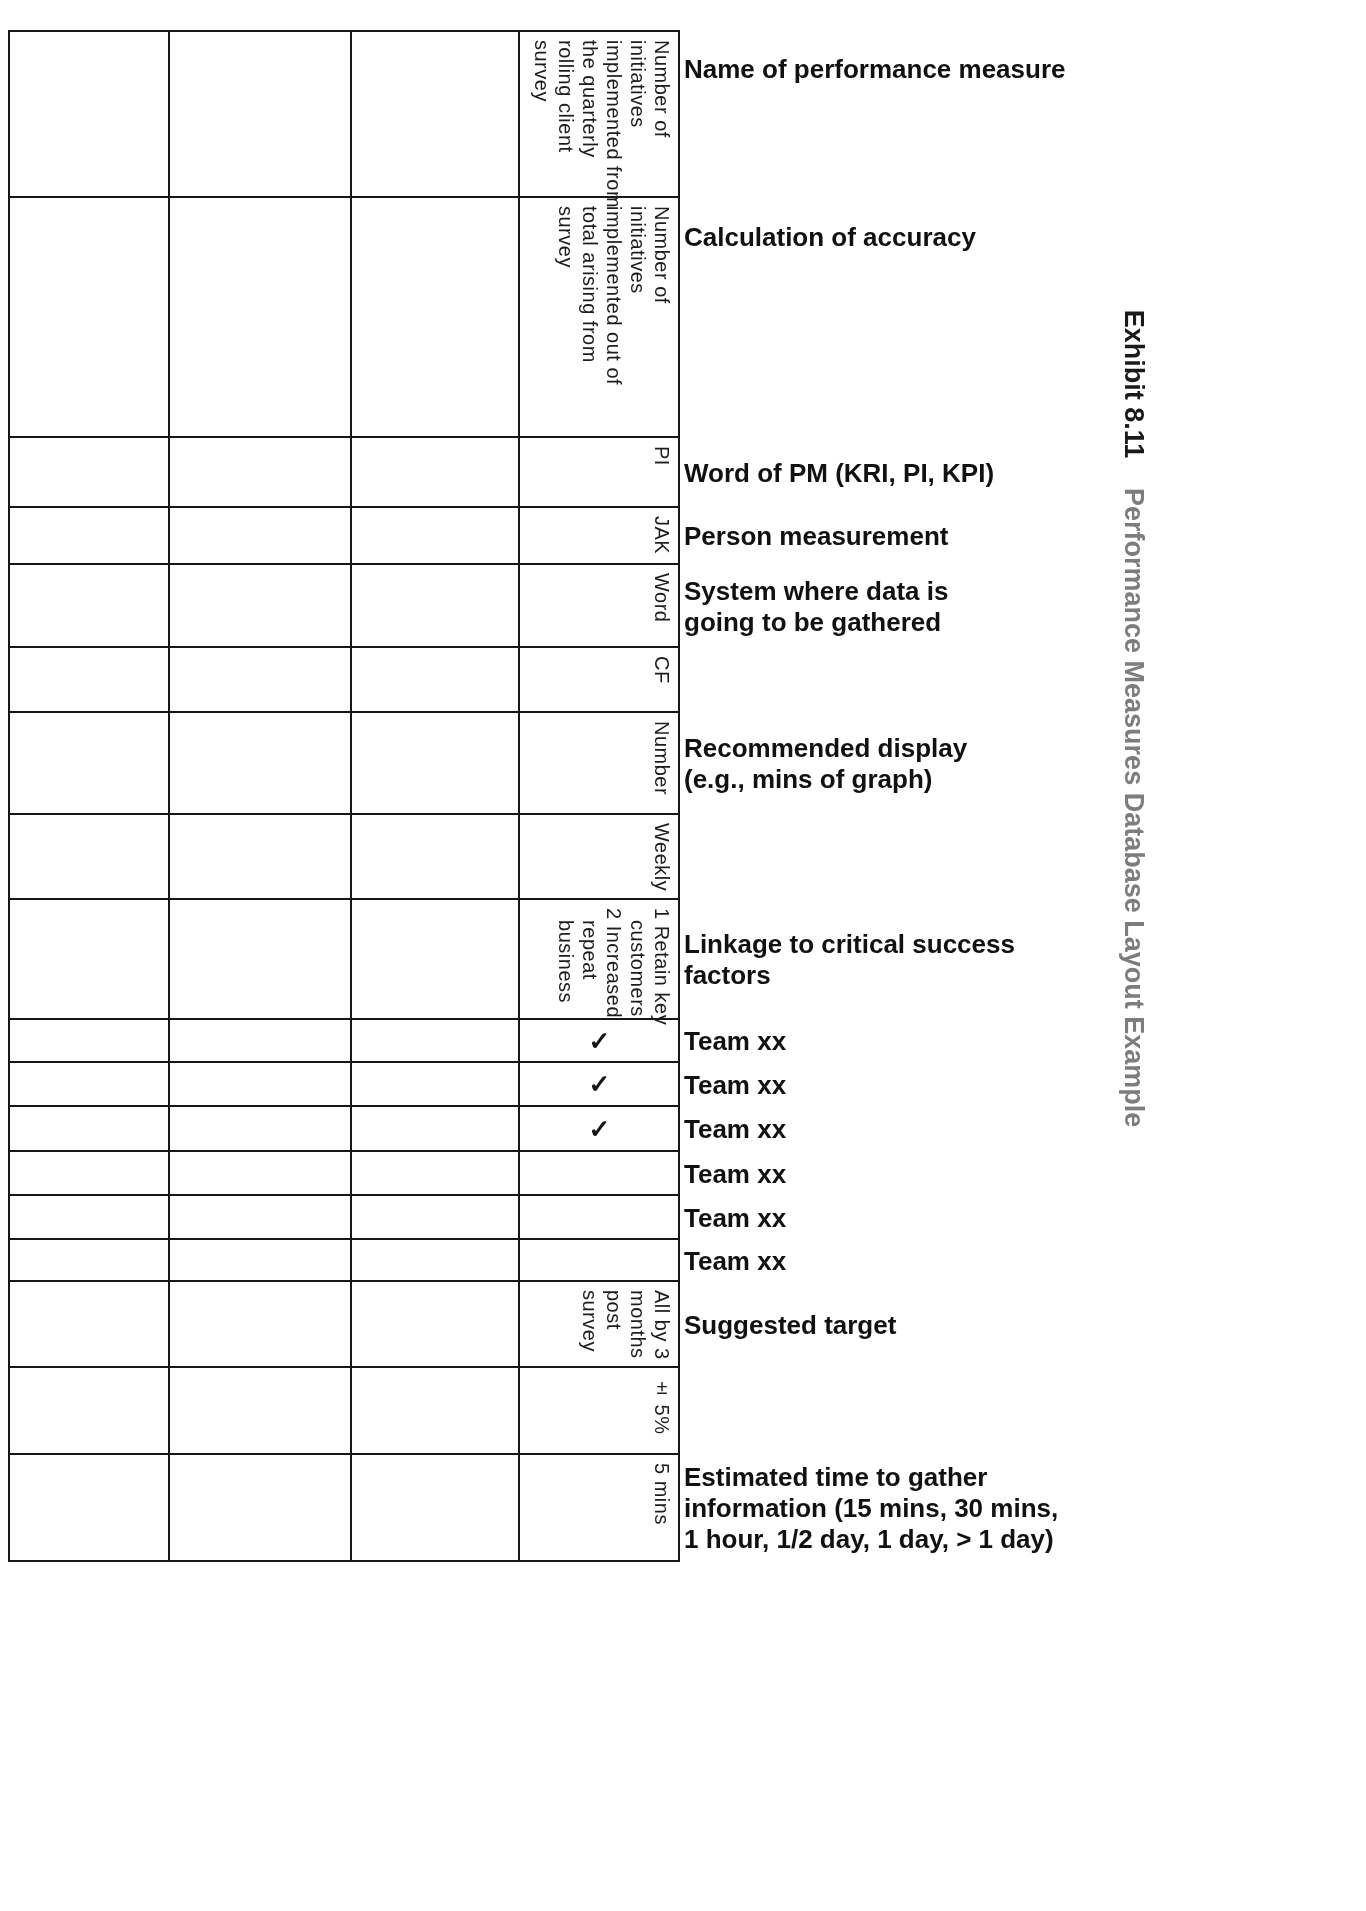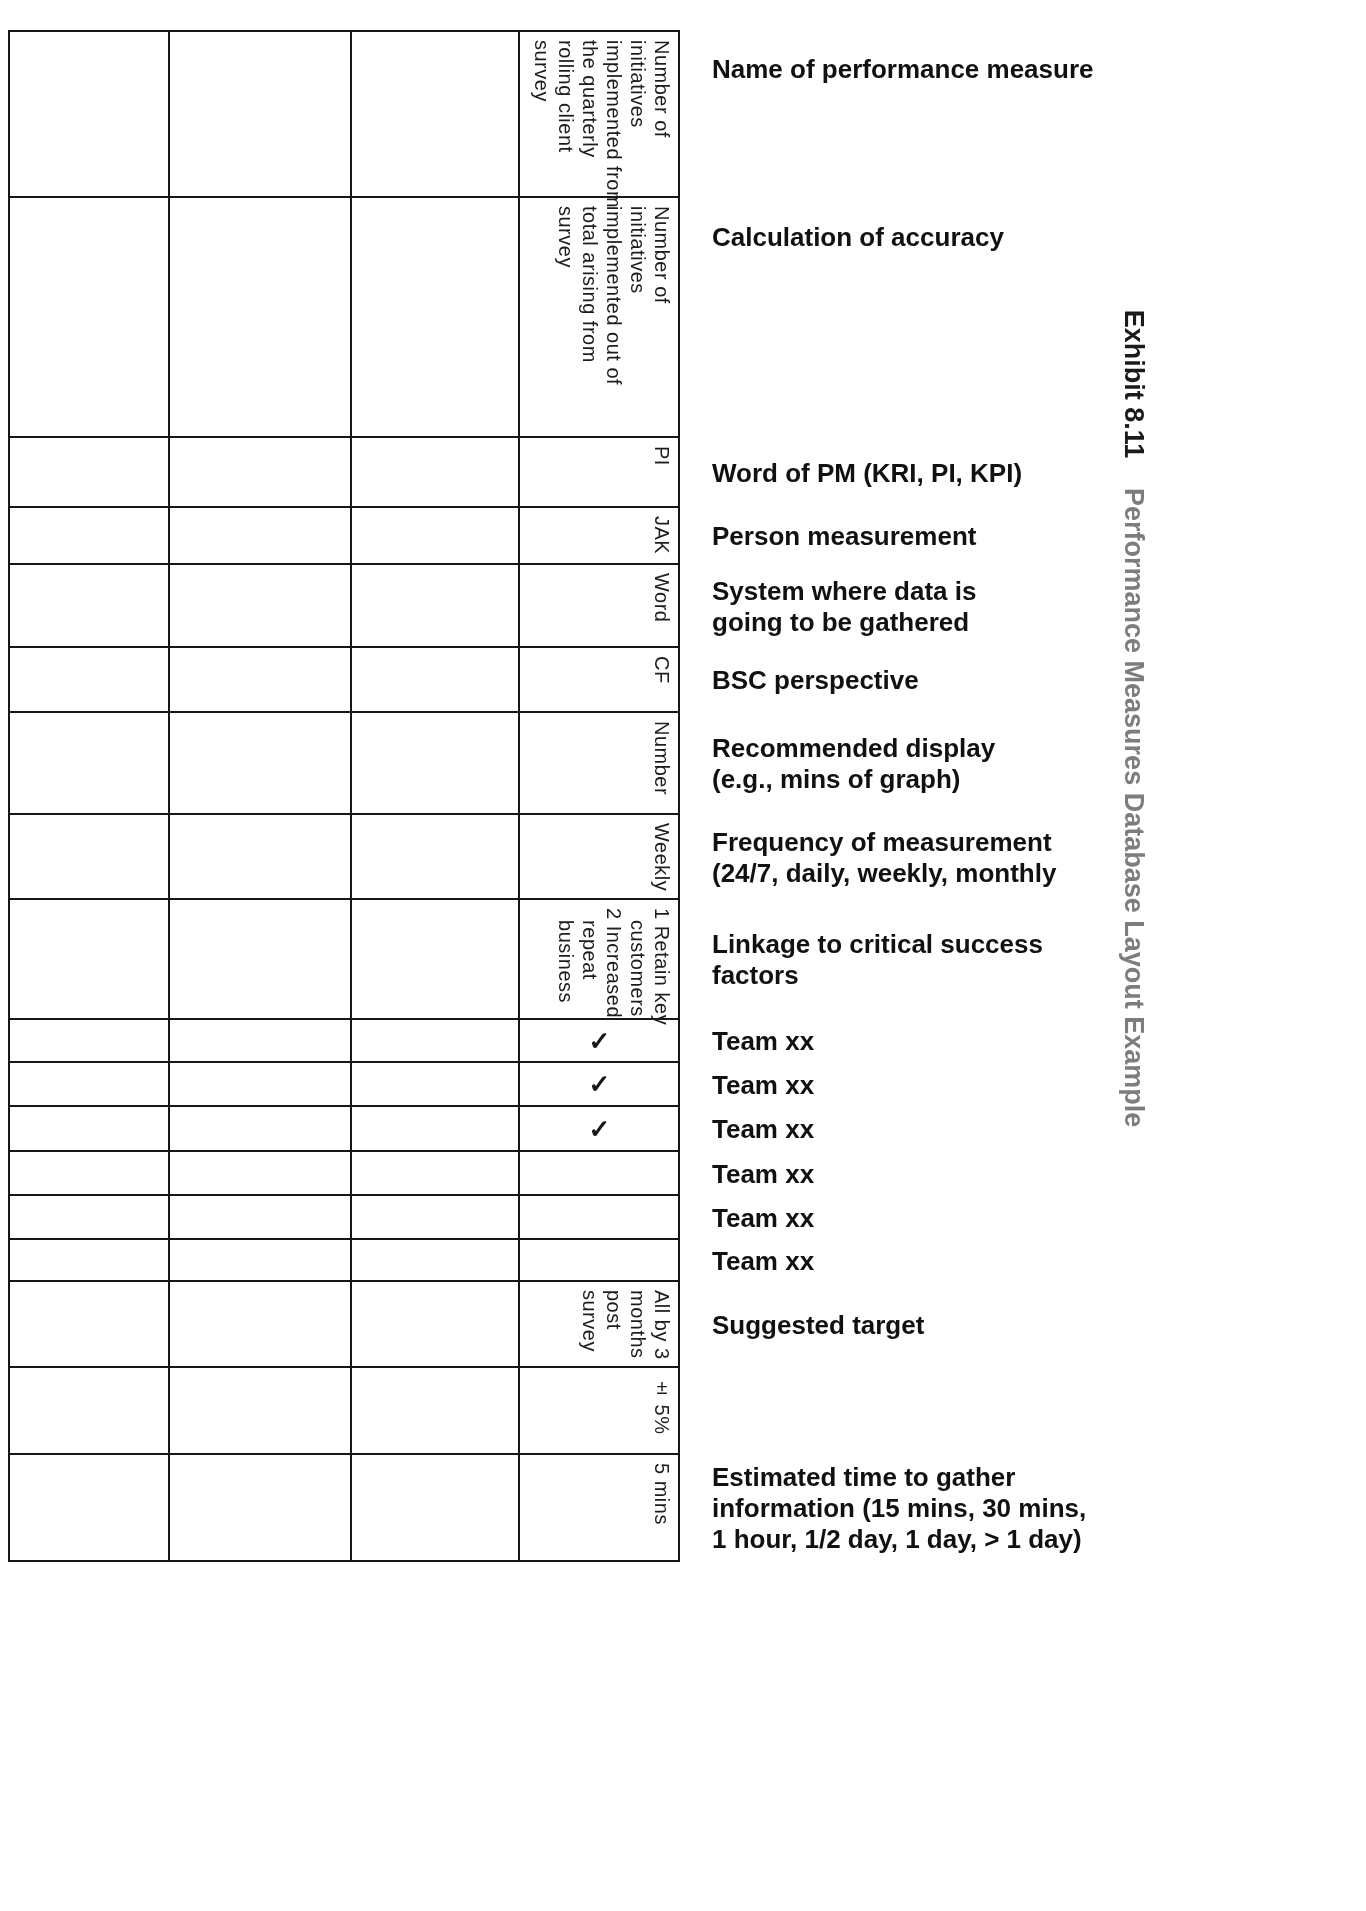--- a/index.html
+++ b/index.html
@@ -74,21 +74,21 @@
     display: flex;
     align-items: center;
     justify-content: center;
     writing-mode: vertical-rl;
     text-orientation: mixed;
     font-size: 26px;
     font-weight: bold;
     color: #161616;
   }
   .label {
-    padding-left: 32px;
+    padding-left: 4px;
     font-weight: bold;
     font-size: 26px;
     line-height: 31px;
     white-space: pre;
     display: flex;
     align-items: center;
     color: #111111;
   }
   .label-top {
     align-items: flex-start;
@@ -181,43 +181,40 @@
 going to be gathered</div>
     </div>
 
     <div class="row r5">
       <div class="cell c1"></div>
       <div class="cell c2"></div>
       <div class="cell c3"></div>
       <div class="cell c4">
         <div class="val">CF</div>
       </div>
-      <div class="label">BSC perspective</div>
     </div>
 
     <div class="row r6">
       <div class="cell c1"></div>
       <div class="cell c2"></div>
       <div class="cell c3"></div>
       <div class="cell c4">
         <div class="val">Number</div>
       </div>
       <div class="label">Recommended display
 (e.g., mins of graph)</div>
     </div>
 
     <div class="row r7">
       <div class="cell c1"></div>
       <div class="cell c2"></div>
       <div class="cell c3"></div>
       <div class="cell c4">
         <div class="val">Weekly</div>
       </div>
-      <div class="label">Frequency of measurement
-(24/7, daily, weekly, monthly</div>
     </div>
 
     <div class="row r8">
       <div class="cell c1"></div>
       <div class="cell c2"></div>
       <div class="cell c3"></div>
       <div class="cell c4">
         <div class="val">1 Retain key
   customers
 2 Increased

